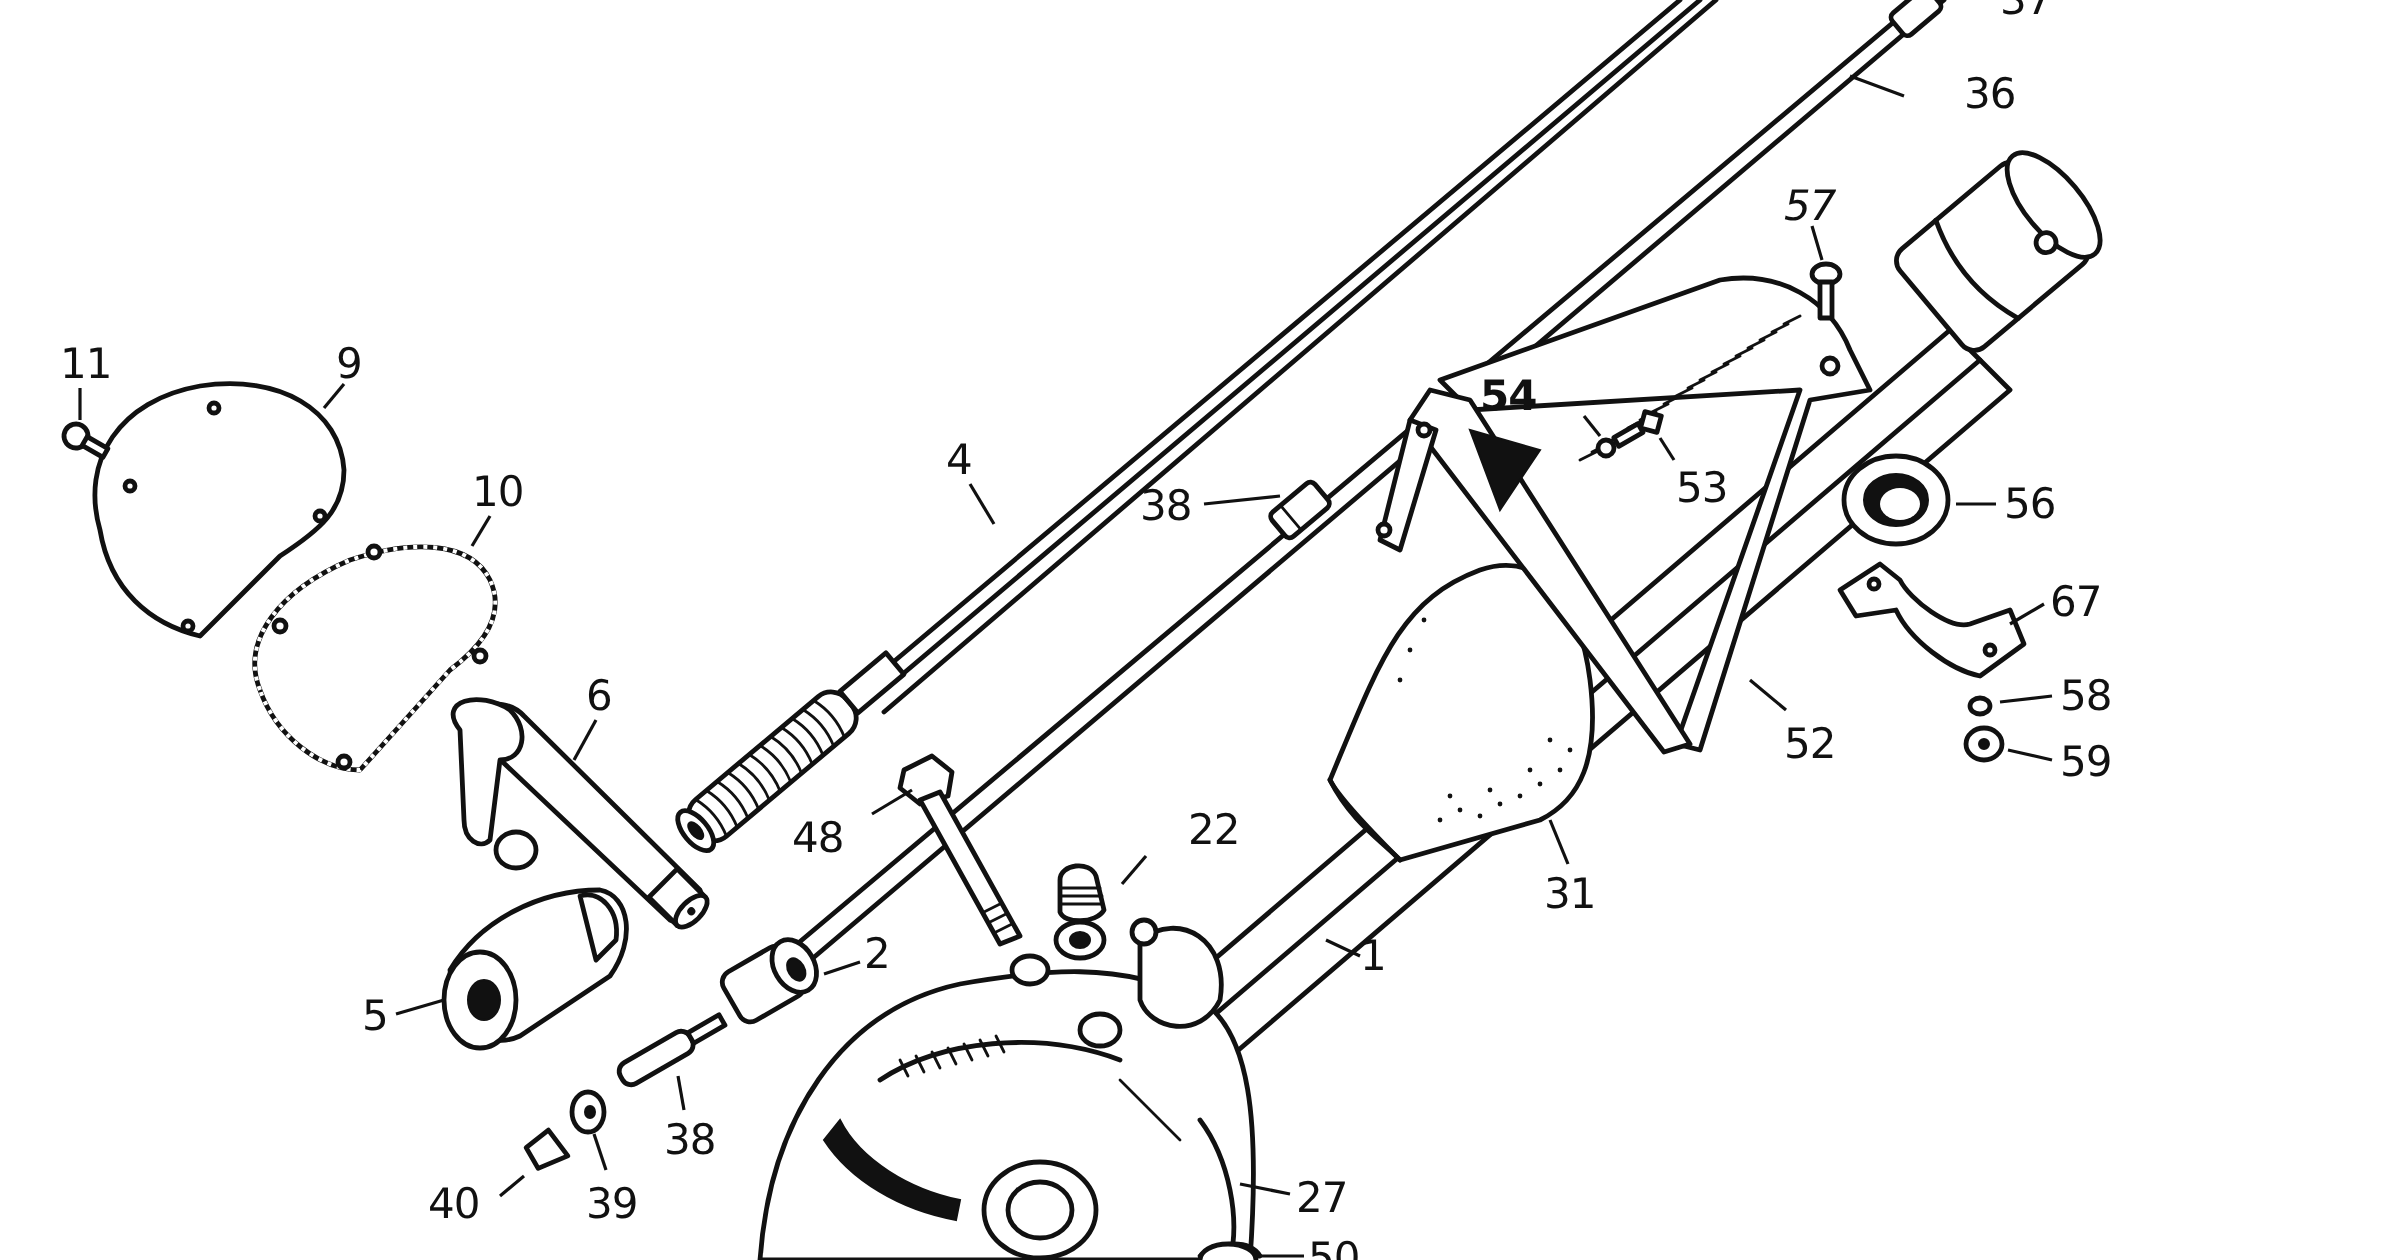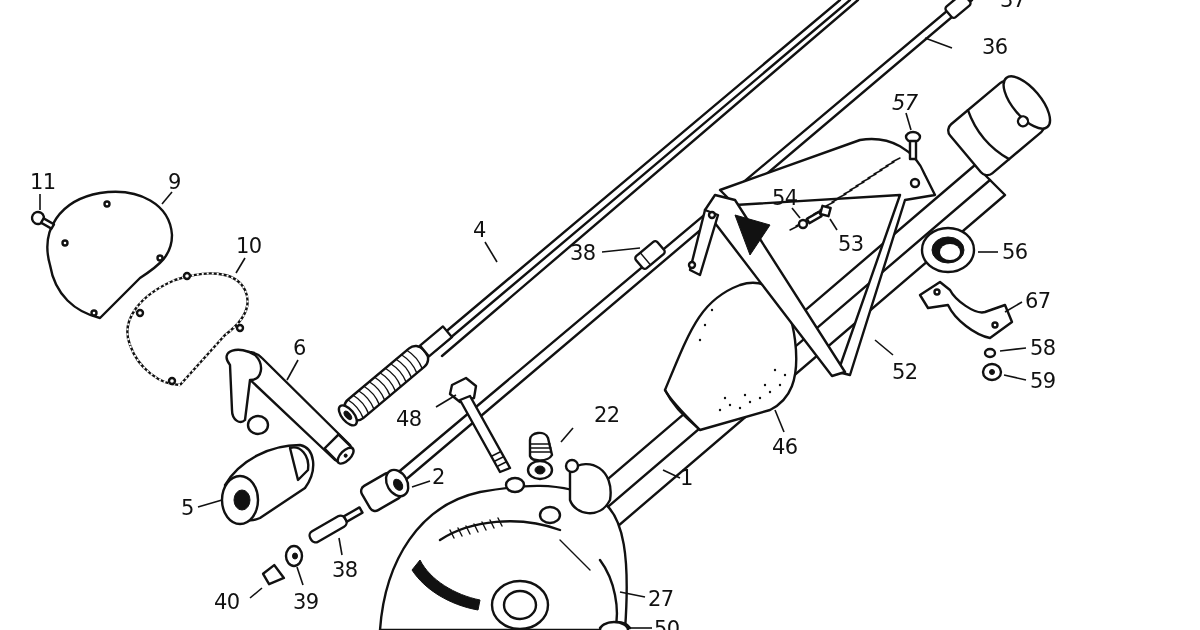--- a/index.html
+++ b/index.html
@@ -287,24 +287,24 @@
   <span class="lbl" style="left:293px;top:592px;">39</span>
   <span class="lbl" style="left:332px;top:560px;">38</span>
   <span class="lbl" style="left:432px;top:467px;">2</span>
   <span class="lbl" style="left:396px;top:409px;">48</span>
   <span class="lbl" style="left:594px;top:405px;">22</span>
   <span class="lbl" style="left:473px;top:220px;">4</span>
   <span class="lbl" style="left:570px;top:243px;">38</span>
   <span class="lbl" style="left:954px;top:37px;margin-left:28px;">36</span>
   <span class="lbl" style="left:1000px;top:-10px;">37</span>
   <span class="lbl" style="left:892px;top:93px;font-style:italic;">57</span>
-  <span class="lbl" style="left:772px;top:188px;">54</span>
+  <span class="lbl" style="left:740px;top:188px;font-weight:bold;">54</span>
   <span class="lbl" style="left:838px;top:234px;">53</span>
   <span class="lbl" style="left:1002px;top:242px;">56</span>
   <span class="lbl" style="left:1025px;top:291px;">67</span>
   <span class="lbl" style="left:1030px;top:338px;text-align:right;">58</span>
   <span class="lbl" style="left:1030px;top:371px;">59</span>
   <span class="lbl" style="left:892px;top:362px;">52</span>
-  <span class="lbl" style="left:772px;top:437px;">46</span>
+  <span class="lbl" style="left:772px;top:437px;">31</span>
   <span class="lbl" style="left:680px;top:468px;">1</span>
   <span class="lbl" style="left:648px;top:589px;">27</span>
   <span class="lbl" style="left:654px;top:619px;">50</span>
 </div>
 
 </body></html>

